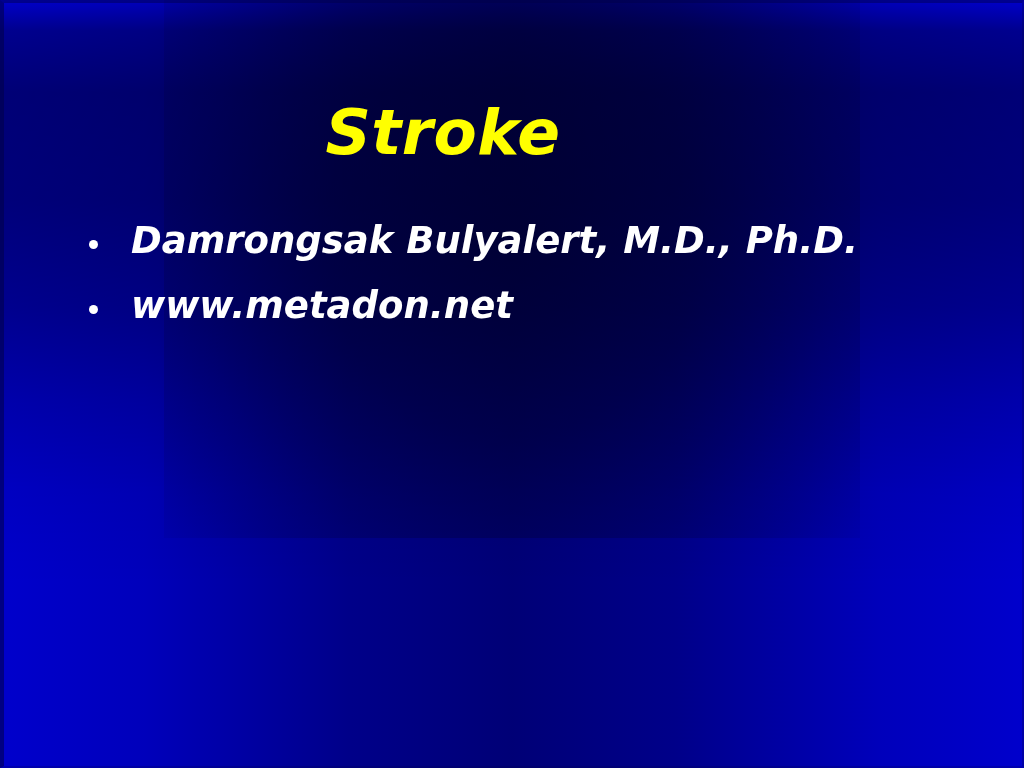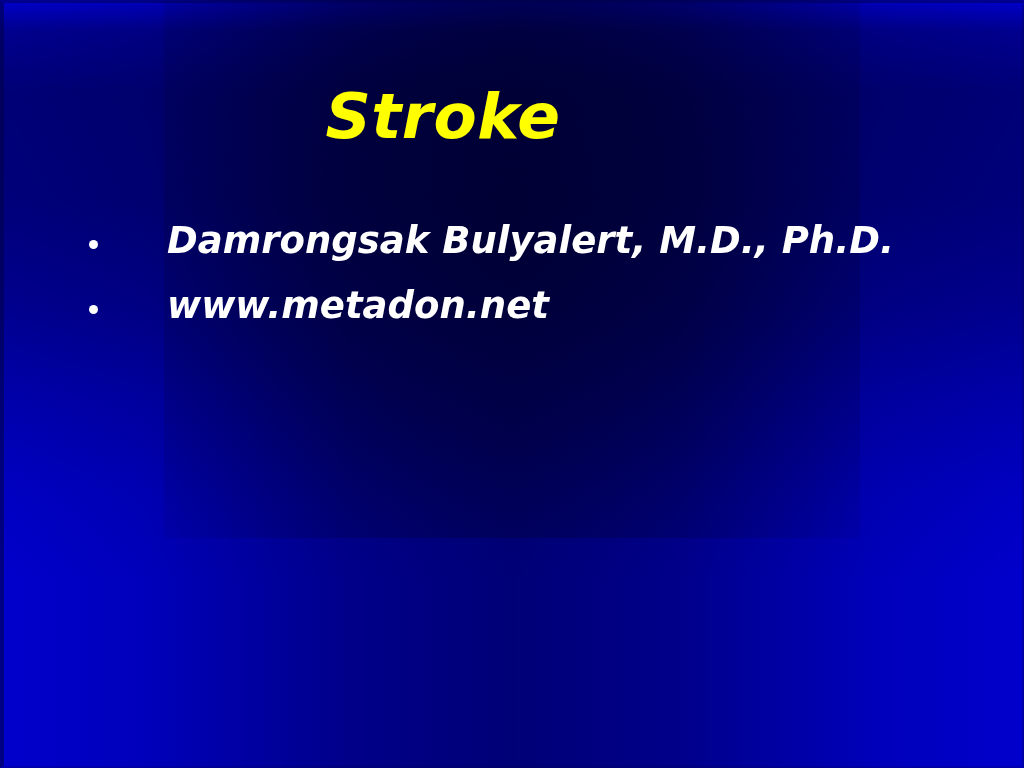--- a/index.html
+++ b/index.html
@@ -77,21 +77,21 @@
     border-right: 2px solid rgba(0,0,70,0.28);
     border-bottom: 2px solid rgba(0,0,70,0.20);
     box-sizing: border-box;
     pointer-events: none;
   }
 
   
   #title {
     position: absolute;
     left: 0;
-    top: 84px;
+    top: 100px;
     width: 886px;
     text-align: center;
     color: #ffff00;
     font-family: "DejaVu Sans", sans-serif;
     font-size: 63px;
     font-weight: bold;
     font-style: italic;
     letter-spacing: 0.5px;
     line-height: 1.05;
     white-space: nowrap;
@@ -102,21 +102,20 @@
     position: absolute;
     left: 86px;
     top: 222px;
     width: 880px;
   }
 
   .bullet-row {
     display: flex;
     align-items: flex-start;
     height: 65px;
-    gap: 36px;
   }
 
   .bullet-dot {
     flex: 0 0 auto;
     width: 45px;
     padding-top: 18px;
     box-sizing: border-box;
   }
 
   .bullet-dot i {

